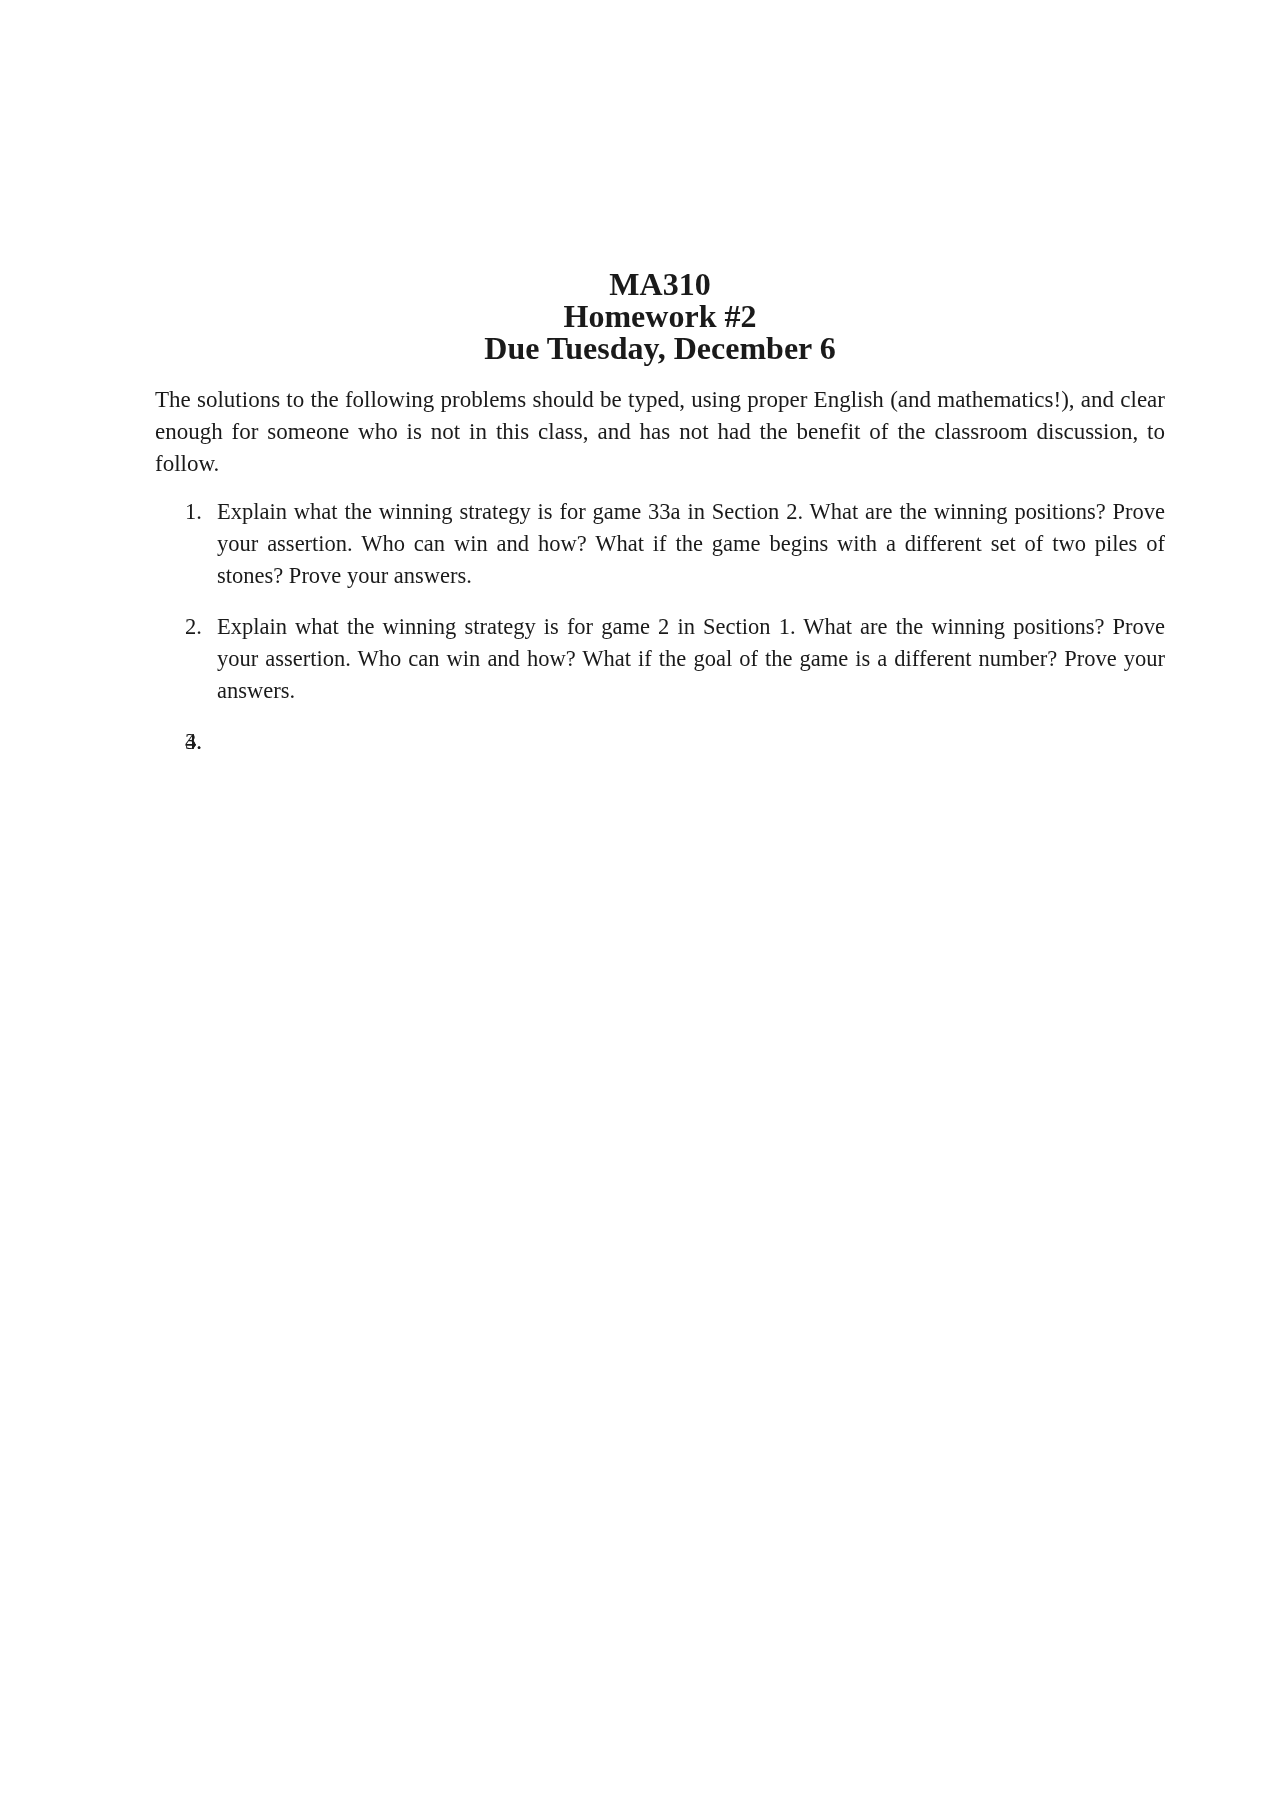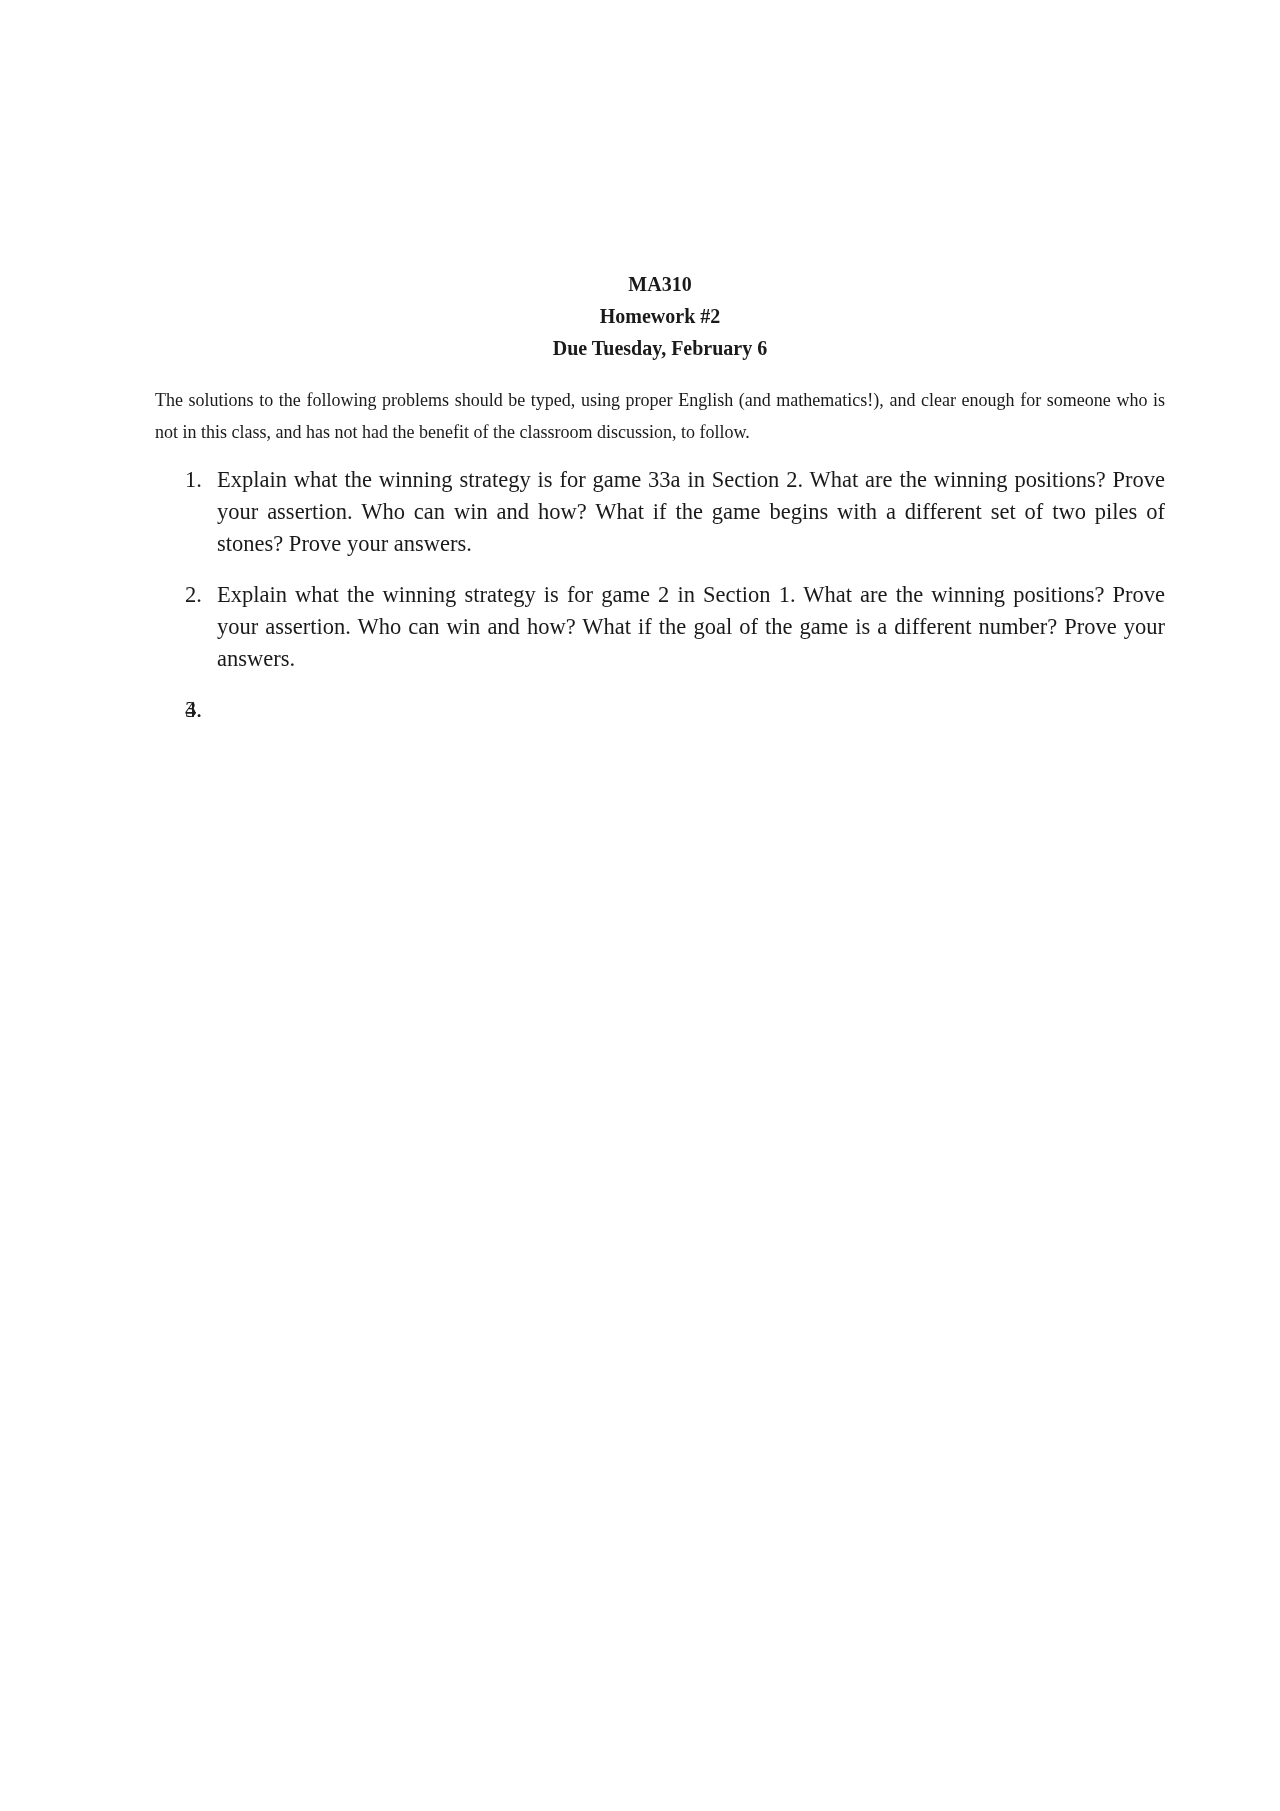--- a/index.html
+++ b/index.html
@@ -17,29 +17,29 @@
     }
     .page {
       position: absolute;
       left: 155px;
       top: 268px;
       width: 1010px;
     }
     .title-block {
       text-align: center;
       font-weight: bold;
-      font-size: 20px;
+      font-size: 32px;
       line-height: 32px;
       margin-bottom: 20px;
     }
     .title-block div {
       white-space: nowrap;
     }
     .intro {
-      font-size: 18px;
+      font-size: 23px;
       line-height: 32px;
       text-align: justify;
       text-align-last: left;
       margin: 0 0 16px 0;
     }
     .problems {
       list-style: none;
       margin: 0;
       padding: 0;
     }
@@ -60,21 +60,21 @@
       text-align: right;
     }
   </style>
 </head>
 <body>
 
 <div class="page">
   <div class="title-block">
     <div>MA310</div>
     <div>Homework #2</div>
-    <div>Due Tuesday, February 6</div>
+    <div>Due Tuesday, December 6</div>
   </div>
 
   <p class="intro">The solutions to the following problems should be typed, using proper English (and mathematics!), and clear enough for someone who is not in this class, and has not had the benefit of the classroom discussion, to follow.</p>
 
   <ol class="problems">
     <li class="problem">
       <span class="problem-num">1.</span>
       <span>Explain what the winning strategy is for game 33a in Section 2. What are the winning positions? Prove your assertion. Who can win and how? What if the game begins with a different set of two piles of stones? Prove your answers.</span>
     </li>
     <li class="problem">

